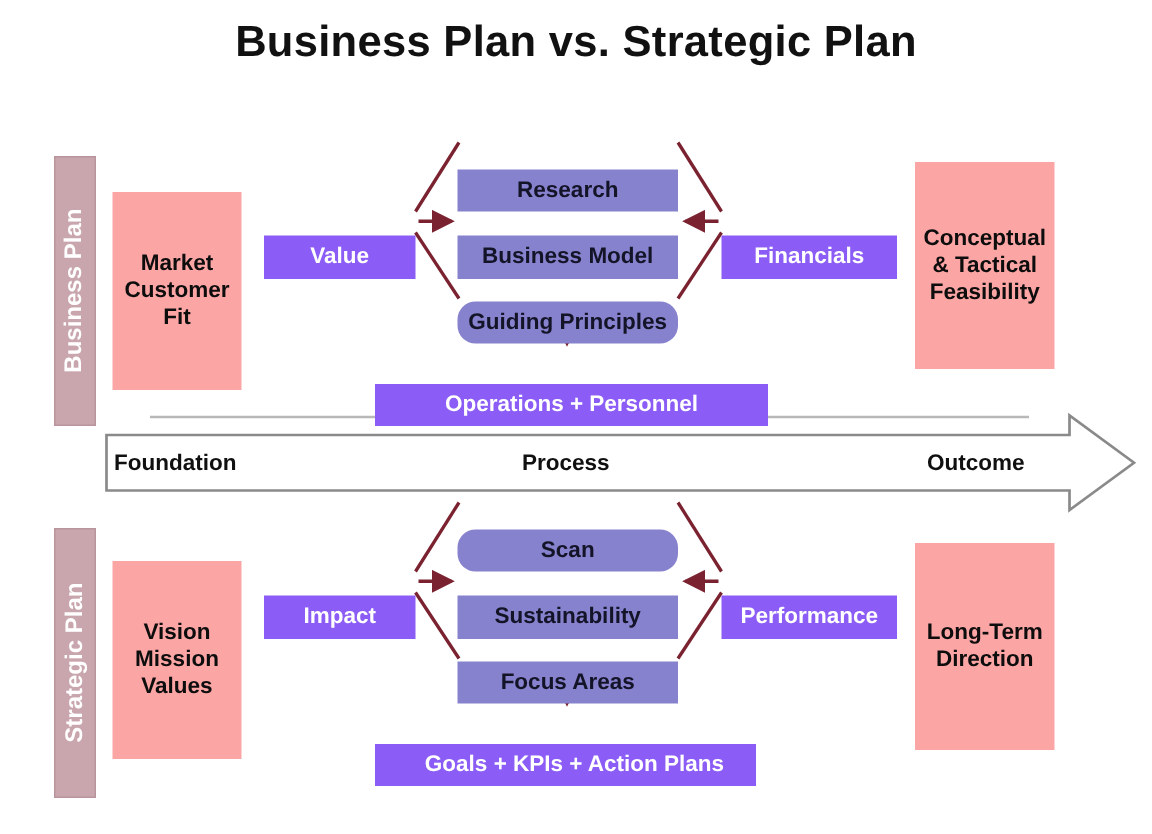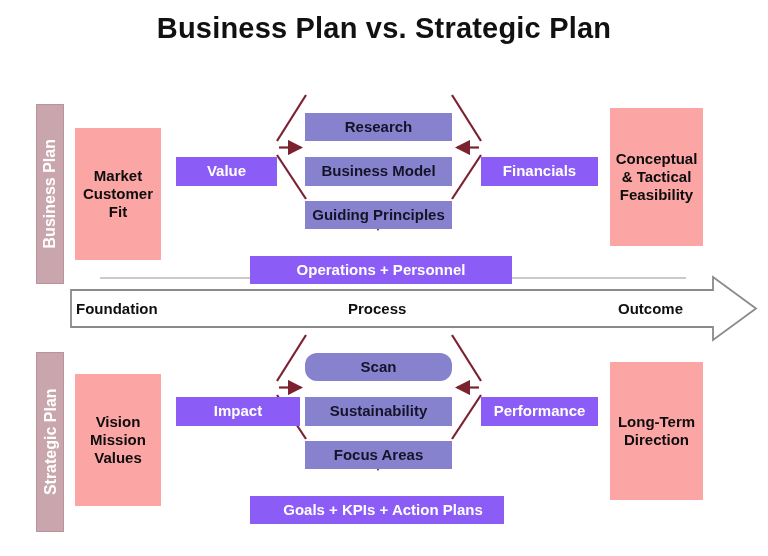--- a/index.html
+++ b/index.html
@@ -90,21 +90,21 @@
   <div class="box green" style="left:75px;top:104px;width:86px;height:132px;flex-direction:column;">
     <div>Market</div>
     <div>Customer</div>
     <div>Fit</div>
   </div>
 
   <div class="box gray" style="left:176px;top:133px;width:101px;height:29px;">Value</div>
 
   <div class="box purple" style="left:305px;top:89px;width:147px;height:28px;">Research</div>
   <div class="box purple" style="left:305px;top:133px;width:147px;height:29px;">Business Model</div>
-  <div class="box purple" style="left:305px;top:177px;width:147px;height:28px;">Guiding Principles</div>
+  <div class="box purple" style="left:305px;top:177px;width:147px;height:28px;border-radius:12px;">Guiding Principles</div>
 
   <div class="box gray" style="left:481px;top:133px;width:117px;height:29px;">Financials</div>
 
   <div class="box gray" style="left:250px;top:232px;width:262px;height:28px;">Operations + Personnel</div>
 
   <div class="box green" style="left:610px;top:84px;width:93px;height:138px;flex-direction:column;">
     <div>Conceptual</div>
     <div>&amp; Tactical</div>
     <div>Feasibility</div>
   </div>
@@ -116,21 +116,21 @@
   <div class="box pinkbar" style="left:36px;top:328px;width:28px;height:180px;">
     <span>Strategic Plan</span>
   </div>
 
   <div class="box green" style="left:75px;top:350px;width:86px;height:132px;flex-direction:column;">
     <div>Vision</div>
     <div>Mission</div>
     <div>Values</div>
   </div>
 
-  <div class="box gray" style="left:176px;top:373px;width:124px;height:29px;">Impact</div>
+  <div class="box gray" style="left:176px;top:373px;width:101px;height:29px;">Impact</div>
 
   <div class="box purple" style="left:305px;top:329px;width:147px;height:28px;border-radius:12px;">Scan</div>
   <div class="box purple" style="left:305px;top:373px;width:147px;height:29px;">Sustainability</div>
   <div class="box purple" style="left:305px;top:417px;width:147px;height:28px;">Focus Areas</div>
 
   <div class="box gray" style="left:481px;top:373px;width:117px;height:29px;">Performance</div>
 
   <div class="box gray" style="left:250px;top:472px;width:254px;height:28px;padding-left:12px;">Goals + KPIs + Action Plans</div>
 
   <div class="box green" style="left:610px;top:338px;width:93px;height:138px;flex-direction:column;align-items:center;">

